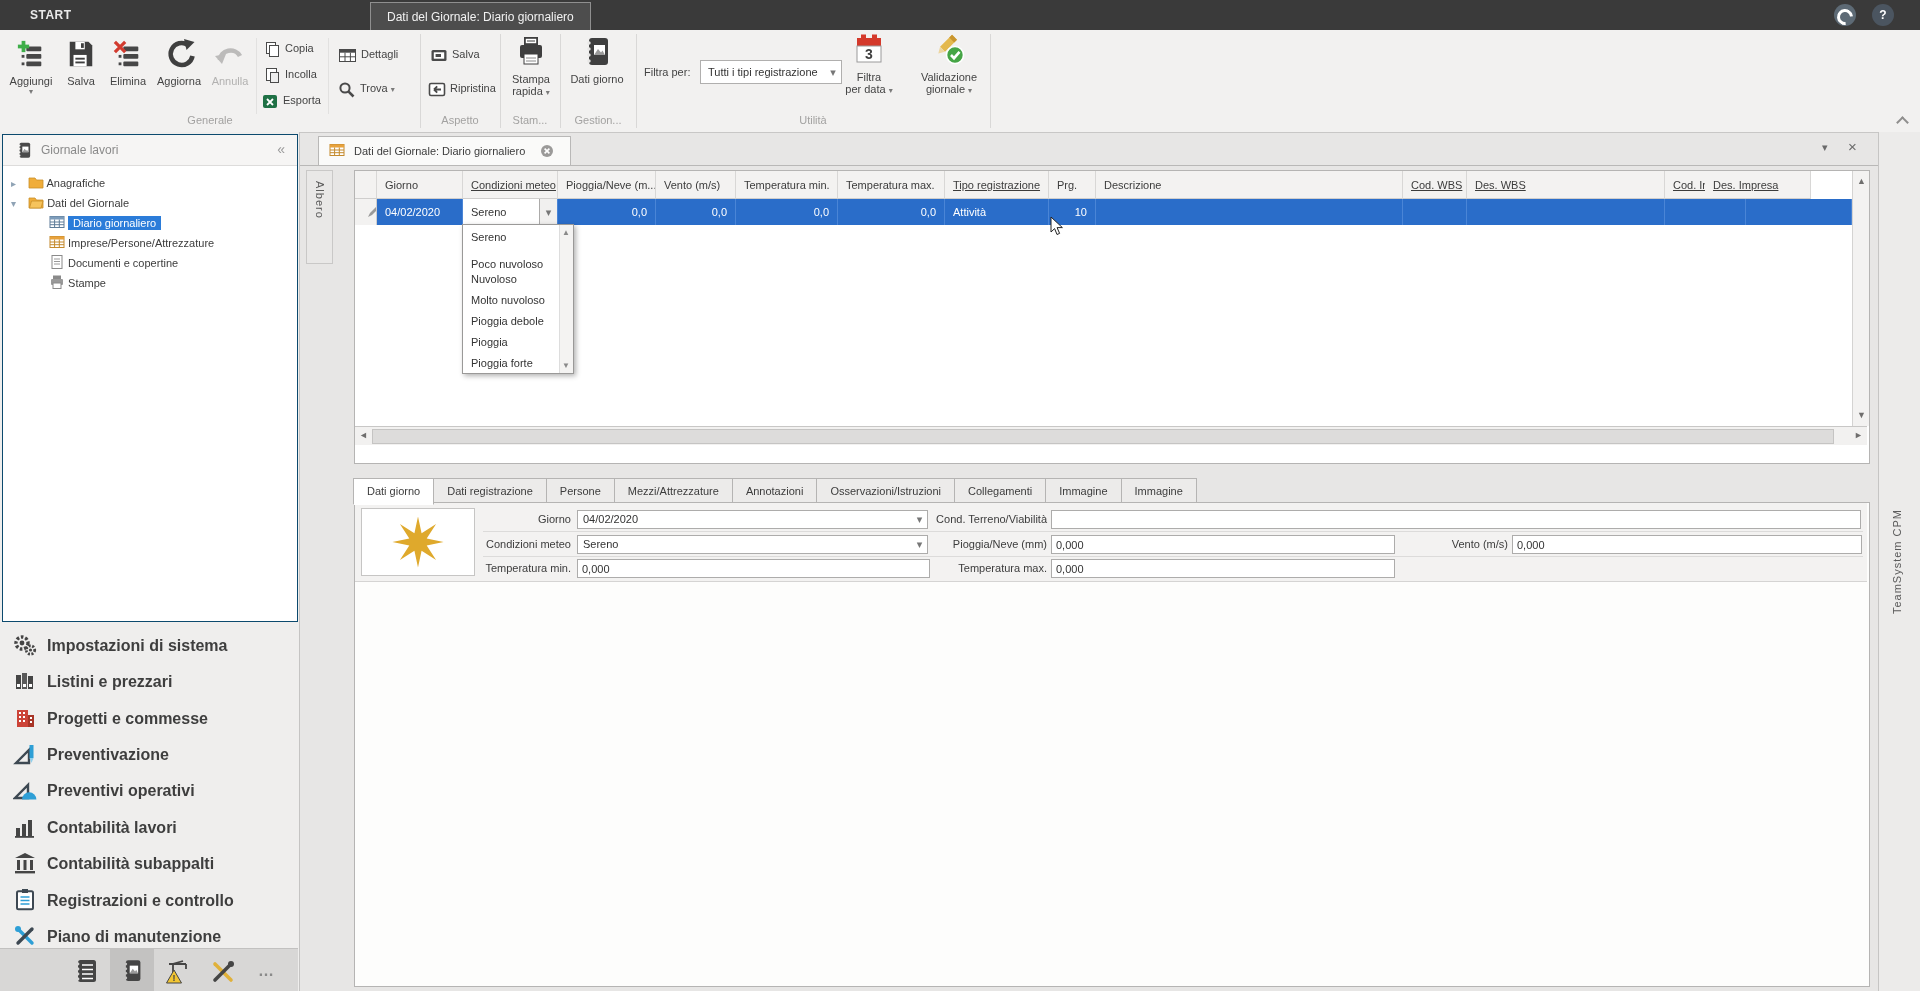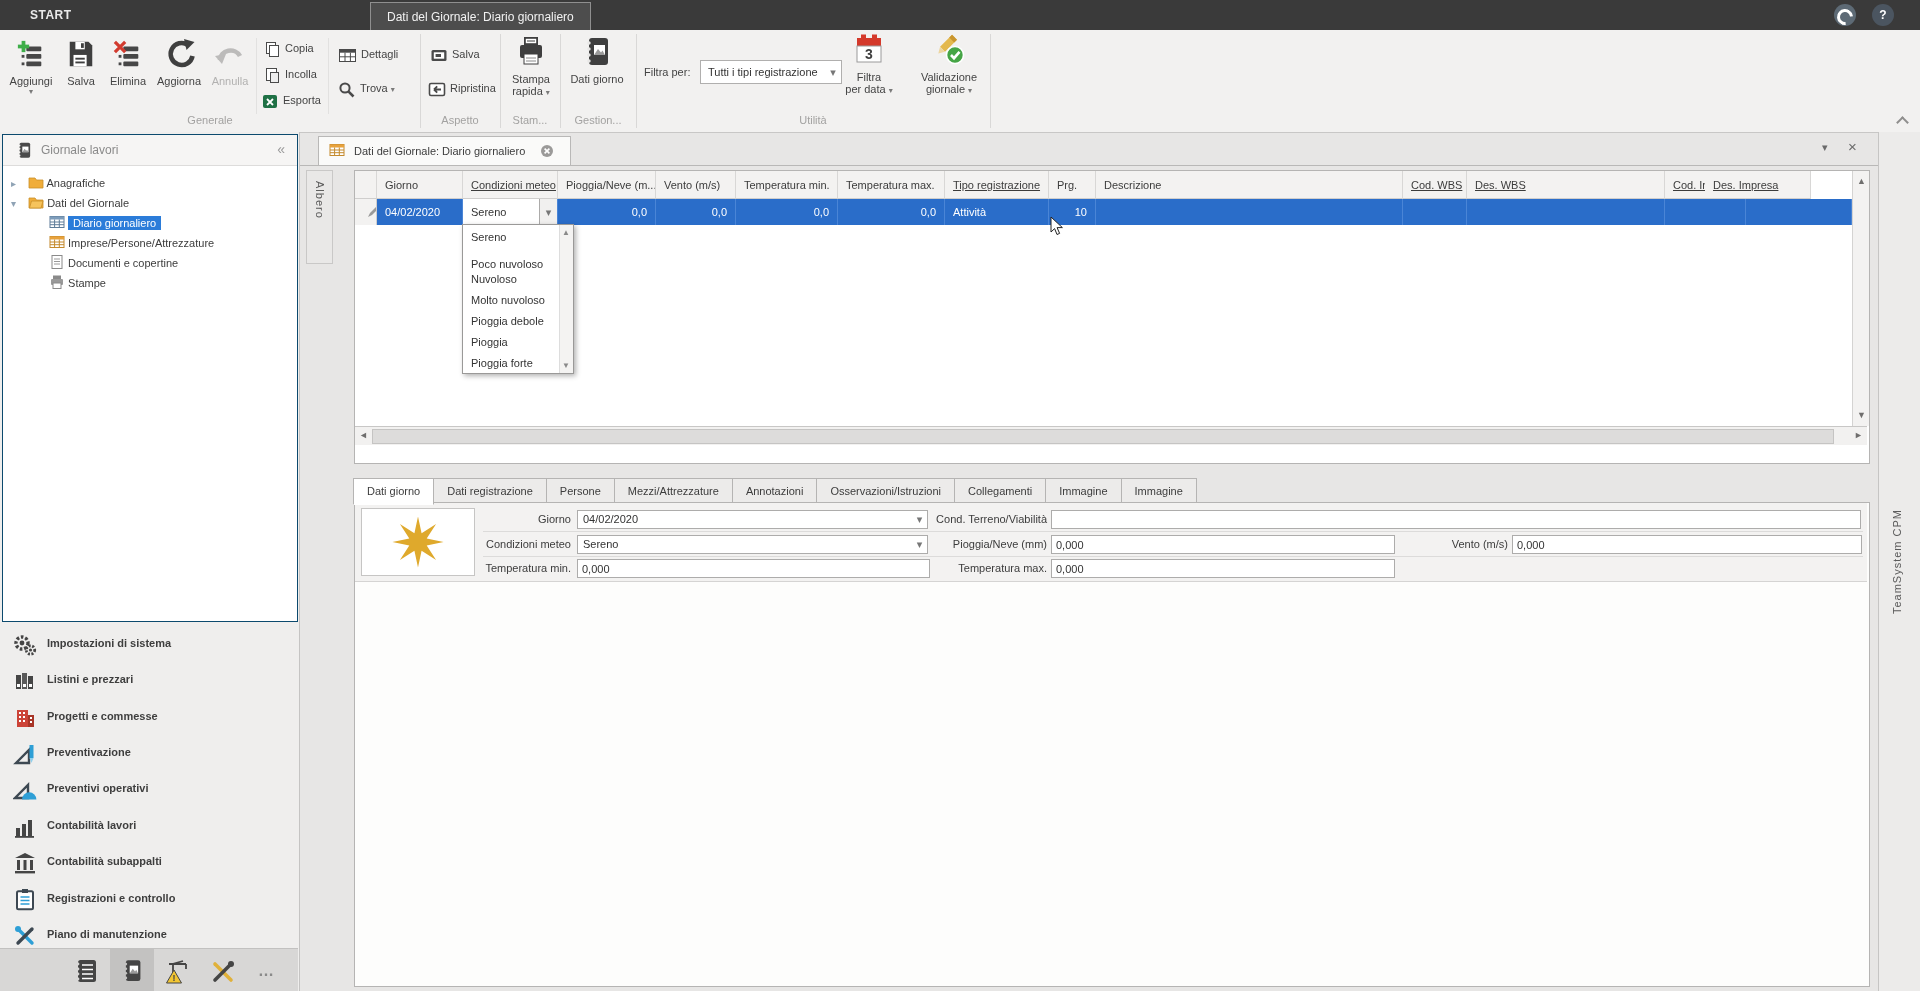--- a/index.html
+++ b/index.html
@@ -38,21 +38,21 @@
   .treepanel{position:absolute;left:2px;top:2px;width:294px;height:486px;background:#fff;border:1px solid #0c4a6e;}
   .treehead{position:absolute;left:0;top:0;width:100%;height:30px;background:#f6f5f4;border-bottom:1px solid #dddcdb;}
   .treehead .ttl{position:absolute;left:38px;top:8px;color:#8a8a8a;font-size:12px;}
   .treehead .col{position:absolute;right:12px;top:6px;color:#9a9a9a;font-size:14px;cursor:pointer;}
   .titem{position:absolute;height:20px;line-height:20px;white-space:nowrap;color:#3c3c3c;cursor:pointer;}
   .titem svg{vertical-align:-3px;}
   .texp{color:#8fa3b5;font-size:10px;display:inline-block;width:14px;}
   .tsel{background:#2b7cd9;color:#fff;padding:1px 5px;}
   .navitem{position:absolute;left:0;width:298px;height:30px;cursor:pointer;}
   .navitem svg{position:absolute;left:13px;top:3px;}
-  .navitem .nlb{position:absolute;left:47px;top:7px;font-size:11px;font-weight:bold;color:#3e3e3e;}
+  .navitem .nlb{position:absolute;left:47px;top:7px;font-size:16px;font-weight:bold;color:#3e3e3e;}
   .bbar{position:absolute;left:0;top:816px;width:298px;height:43px;background:#d8d7d6;border-top:1px solid #c2c1c0;}
   .bico{position:absolute;top:0;height:43px;display:flex;align-items:center;justify-content:center;cursor:pointer;}
   .bico.active{background:#c3c2c1;}
   
   .doctab{position:absolute;left:318px;top:136px;height:29px;background:#fafaf9;border:1px solid #b9b8b7;border-bottom:none;
           line-height:28px;padding:0 10px;color:#3c3c3c;}
   .doctab svg{vertical-align:-3px;margin-right:6px;}
   .doctab .cl{margin-left:12px;vertical-align:-3px;cursor:pointer;}
   .tabrowline{position:absolute;left:300px;top:165px;width:1578px;height:1px;background:#b9b8b7;}
   .vtab{position:absolute;left:306px;top:170px;width:25px;height:92px;background:#e9e8e7;border:1px solid #c9c8c7;

